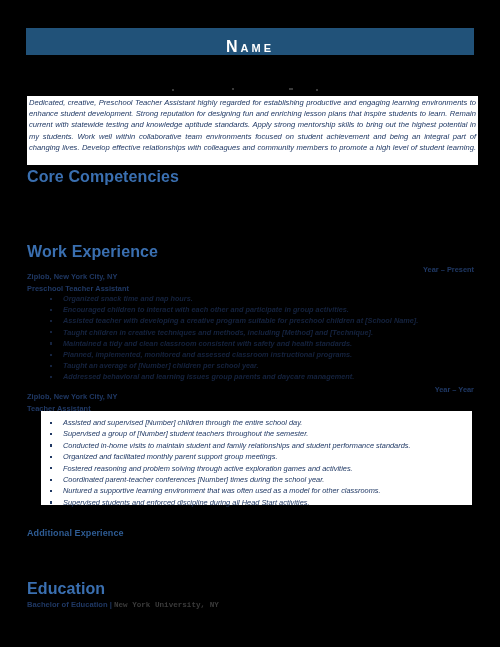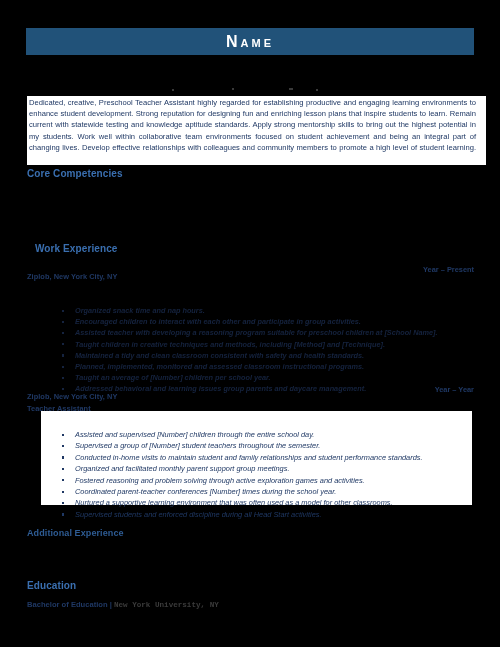--- a/index.html
+++ b/index.html
@@ -25,21 +25,21 @@
 
   
   .name-band {
     position: absolute;
     left: 26px;
     top: 28px;
     width: 448px;
     height: 27px;
     background: #215279;
     display: flex;
-    align-items: center;
+    align-items: flex-end;
     justify-content: center;
   }
   .name-text {
     color: #FFFFFF;
     font-size: 16px;
     font-weight: bold;
     letter-spacing: 3px;
     font-variant: small-caps;
     text-transform: capitalize;
     line-height: 1;
@@ -66,21 +66,22 @@
   .summary {
     position: absolute;
     left: 27px;
     top: 96px;
     width: 451px;
     background: #FFFFFF;
     color: #1F3864;
     font-size: 7.6px;
     line-height: 11.2px;
     text-align: justify;
-    padding: 1px 8px 1px 0;
+    padding: 1px 0 1px 0;
+    font-style: italic;
   }
   .summary p {
     margin: 0;
     padding: 0 2px;
     text-align: justify;
   }
   .summary p::after {
     content: "";
     display: inline-block;
     width: 100%;
@@ -91,21 +92,21 @@
     position: absolute;
     background: #3a3a3a;
     width: 2px;
     height: 2px;
   }
 
   
   .section-heading {
     position: absolute;
     left: 27px;
-    font-size: 10px;
+    font-size: 16px;
     font-weight: bold;
     color: #3A6FB0;
     letter-spacing: .1px;
     white-space: nowrap;
   }
   .section-heading.dim {
     color: #2E5C94;
   }
 
   
@@ -138,21 +139,21 @@
     right: 0;
     top: 0;
     font-size: 7.4px;
     font-weight: bold;
     color: #1F3864;
   }
 
   
   .bullets {
     position: absolute;
-    margin: 12px;
+    margin: 0;
     padding: 0;
     list-style: none;
   }
   .bullets li {
     position: relative;
     padding-left: 22px;
     font-size: 7.3px;
     font-style: italic;
     font-weight: 600;
     line-height: 11.2px;
@@ -227,32 +228,33 @@
   <div class="artifact" style="left:232px;top:88px;"></div>
   <div class="artifact" style="left:289px;top:88px;width:4px;"></div>
   <div class="artifact" style="left:316px;top:89px;"></div>
 
   <div class="summary">
     <p>Dedicated, creative, Preschool Teacher Assistant highly regarded for establishing productive and engaging learning environments to enhance student development. Strong reputation for designing fun and enriching lesson plans that inspire students to learn. Remain current with statewide testing and knowledge aptitude standards. Apply strong mentorship skills to bring out the highest potential in my students. Work well within collaborative team environments focused on student achievement and being an integral part of changing lives. Develop effective relationships with colleagues and community members to promote a high level of student learning.</p>
   </div>
 
   <div class="section-heading" style="top:168px;">Core Competencies</div>
 
-  <div class="section-heading" style="top:243px;margin-left:8px;">Work Experience</div>
+  <div class="section-heading" style="top:243px;">Work Experience</div>
 
   <div class="job" style="top:265px;">
     <div class="job-row">
       <span class="job-company">Ziplob, New York City, NY</span>
       <span class="job-dates">Year – Present</span>
     </div>
+    <span class="job-title">Preschool Teacher Assistant</span>
   </div>
   <ul class="bullets bullets-dark">
     <li>Organized snack time and nap hours.</li>
     <li>Encouraged children to interact with each other and participate in group activities.</li>
-    <li>Assisted teacher with developing a reasoning program suitable for preschool children at [School Name].</li>
+    <li>Assisted teacher with developing a creative program suitable for preschool children at [School Name].</li>
     <li>Taught children in creative techniques and methods, including [Method] and [Technique].</li>
     <li>Maintained a tidy and clean classroom consistent with safety and health standards.</li>
     <li>Planned, implemented, monitored and assessed classroom instructional programs.</li>
     <li>Taught an average of [Number] children per school year.</li>
     <li>Addressed behavioral and learning issues group parents and daycare management.</li>
   </ul>
 
   <div class="job" style="top:385px;">
     <div class="job-row">
       <span class="job-company">Ziplob, New York City, NY</span>

